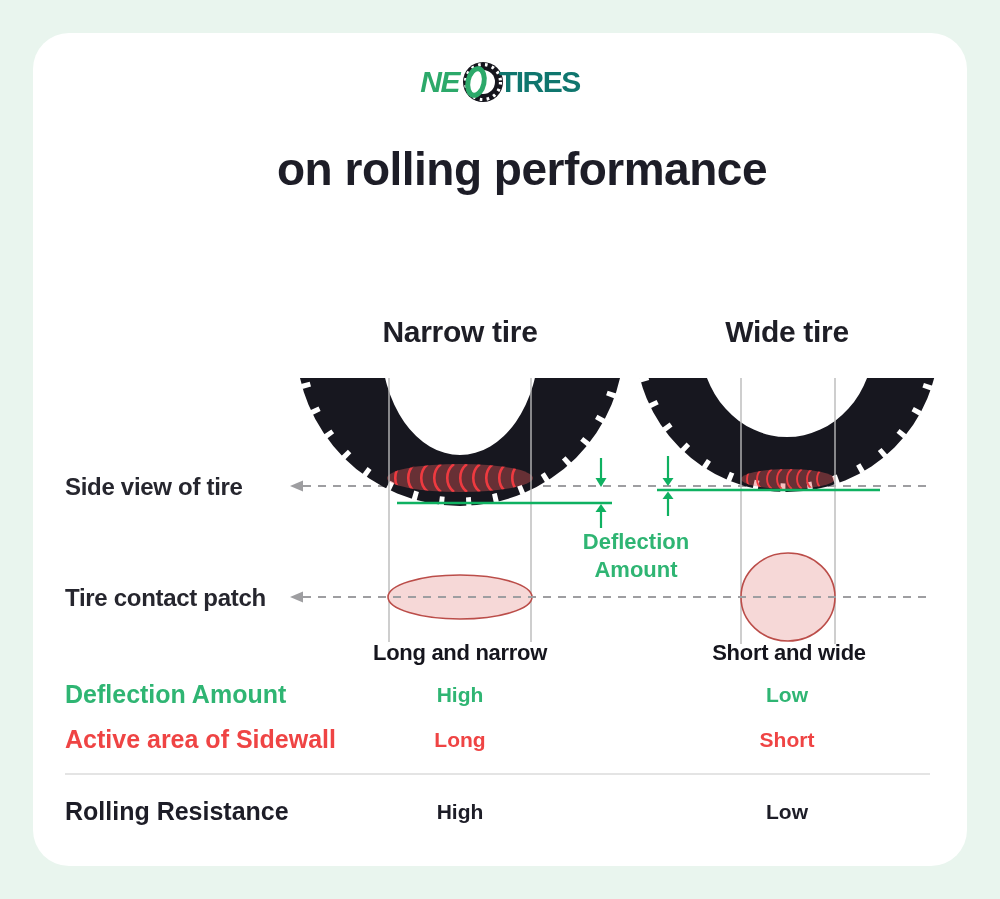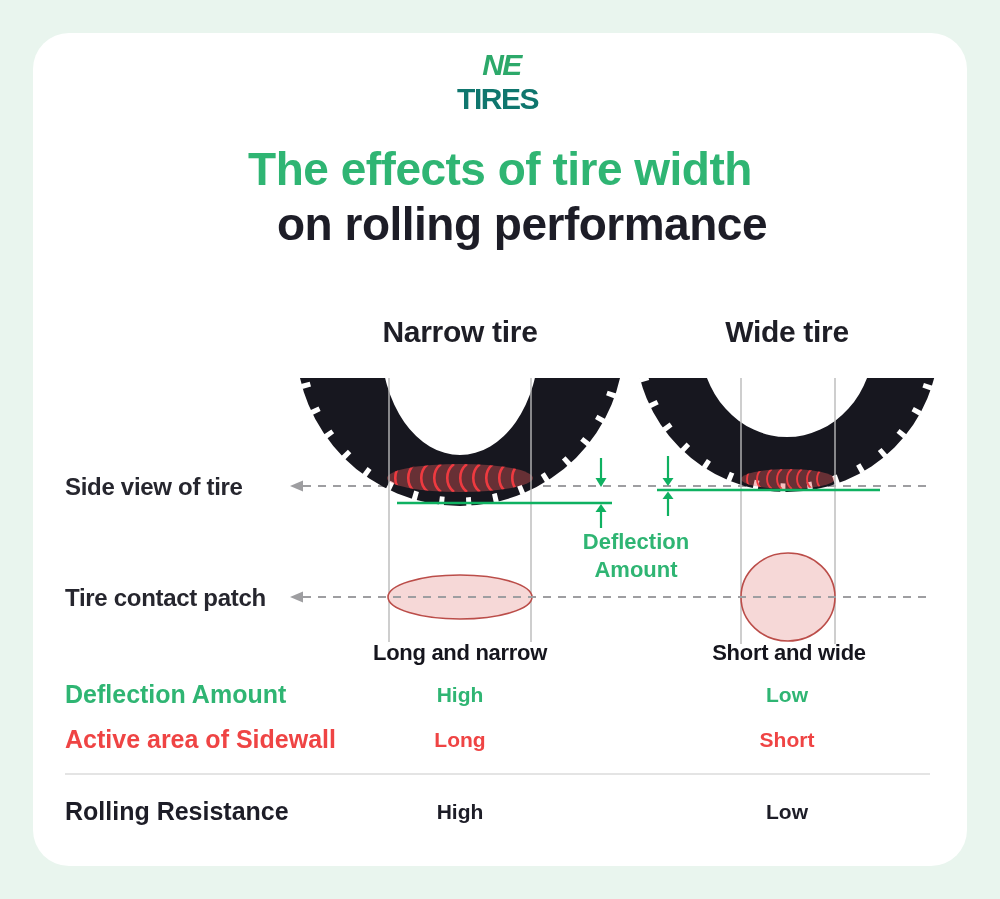--- a/index.html
+++ b/index.html
@@ -9,21 +9,21 @@
     font-family:"Liberation Sans","DejaVu Sans",sans-serif;
     position:relative;overflow:hidden;
   }
   .card{
     position:absolute;left:33px;top:33px;width:934px;height:833px;
     background:#ffffff;border-radius:36px;
   }
   
   .logo{
     position:absolute;left:0;top:56px;width:1000px;height:52px;
-    display:flex;align-items:center;justify-content:center;flex-direction:column;
+    display:flex;align-items:center;justify-content:center;
   }
   .logo .ne{
     color:#2ca96a;font-size:30px;font-weight:900;font-style:italic;
     letter-spacing:-1.5px;margin-right:-3px;
   }
   .logo .tires{
     color:#0f766e;font-size:30px;font-weight:900;
     letter-spacing:-1.5px;margin-left:-5px;
   }
   .logo svg{display:block;}
@@ -57,21 +57,20 @@
   <svg width="48" height="48" viewBox="0 0 48 48">
     <circle cx="27" cy="24" r="20" fill="#15151d"></circle>
     <circle cx="27" cy="24" r="17.5" fill="none" stroke="#ffffff" stroke-width="3.2" stroke-dasharray="2.6 4.4"></circle>
     <circle cx="27" cy="24" r="12" fill="#ffffff"></circle>
     <ellipse cx="20" cy="24" rx="8" ry="13.5" fill="#ffffff" stroke="#2ca96a" stroke-width="5" transform="rotate(12 20 24)"></ellipse>
   </svg>
   <span class="tires">TIRES</span>
 </div>
 
 <div class="title">
-  <div class="t1">The effects of tire width</div>
   <div class="t2">on rolling performance</div>
 </div>
 
 <svg class="diagram" width="1000" height="899" viewBox="0 0 1000 899">
   <defs>
     <clipPath id="clipN">
         <rect x="280" y="378" width="360" height="140"></rect>
       </clipPath>
     <clipPath id="clipW">
         <rect x="625" y="378" width="325" height="122"></rect>

